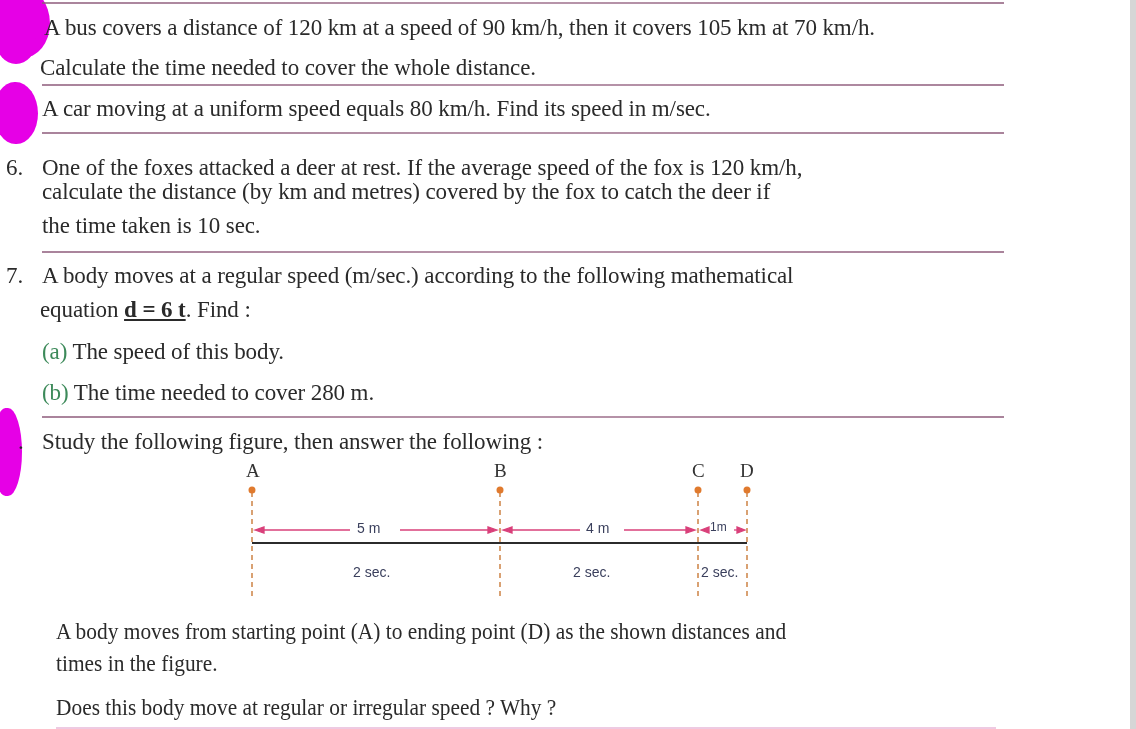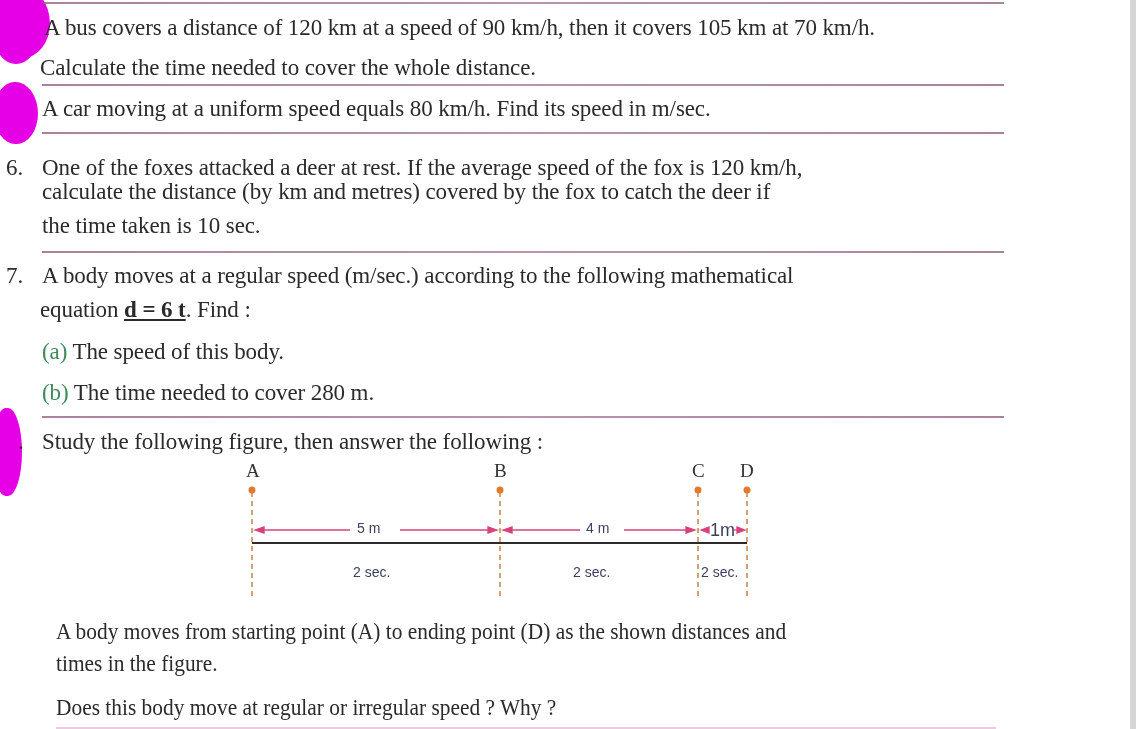--- a/index.html
+++ b/index.html
@@ -126,21 +126,21 @@
       <polygon points="745,530 737,527 737,533"></polygon>
     </g>
   </svg>
   <span class="lbl" style="left:246px;top:460px;">A</span>
   <span class="lbl" style="left:494px;top:460px;">B</span>
   <span class="lbl" style="left:692px;top:460px;">C</span>
   <span class="lbl" style="left:740px;top:460px;">D</span>
 
   <span class="figtext" style="left:357px;top:520px;">5 m</span>
   <span class="figtext" style="left:586px;top:520px;">4 m</span>
-  <span class="figtext" style="left:710px;top:520px;font-size:18px;">1m</span>
+  <span class="figtext" style="left:710px;top:520px;font-size:12px;">1m</span>
 
   <span class="figtext" style="left:353px;top:564px;">2 sec.</span>
   <span class="figtext" style="left:573px;top:564px;">2 sec.</span>
   <span class="figtext" style="left:701px;top:564px;font-size:14px;">2 sec.</span>
 </div>
 
 <div class="condensed" style="left:56px;top:618px;">
   <span>A body moves from starting point (A) to ending point (D) as the shown distances and</span>
 </div>
 <div class="condensed" style="left:56px;top:650px;">

